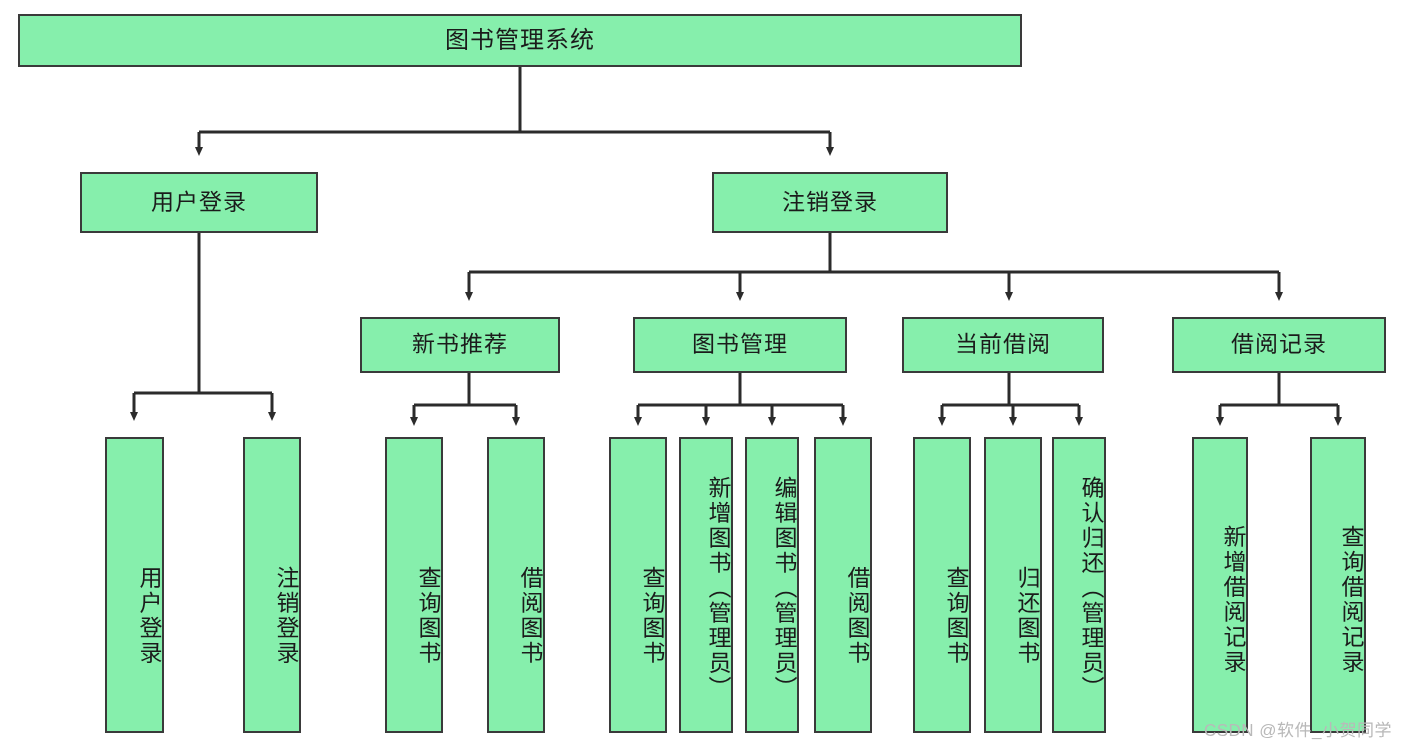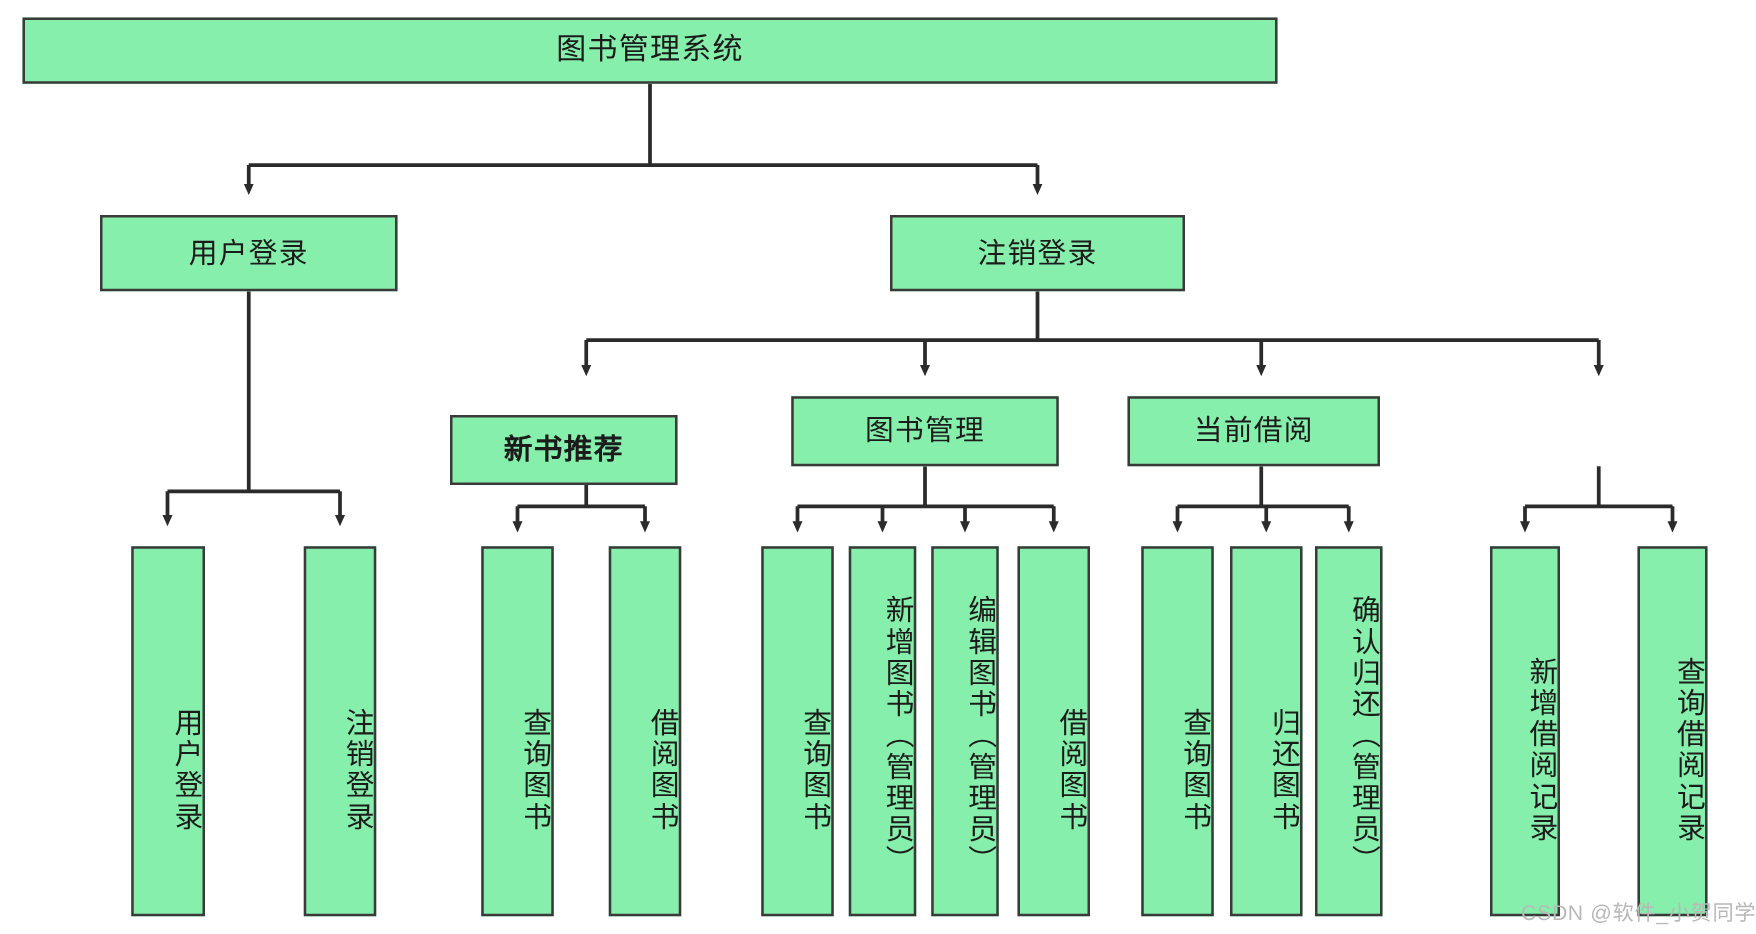--- a/index.html
+++ b/index.html
@@ -55,21 +55,21 @@
   .node.vert.tall-text {
     padding-top: 6px;
   }
   .vtext {
     writing-mode: vertical-rl;
     text-orientation: upright;
     white-space: nowrap;
   }
   #watermark {
     position: absolute;
-    right: 0;
+    right: 13px;
     bottom: 6px;
     font-size: 17px;
     color: #b9b9b9;
     letter-spacing: 0.5px;
     white-space: nowrap;
     font-family: "Liberation Sans", "DejaVu Sans", sans-serif;
   }
 </style>
 </head>
 <body>
@@ -130,29 +130,32 @@
     <span>图书管理系统</span>
   </div>
 
   <div class="node horiz" style="left:80px; top:172px; width:238px; height:61px;">
     <span>用户登录</span>
   </div>
   <div class="node horiz" style="left:712px; top:172px; width:236px; height:61px;">
     <span>注销登录</span>
   </div>
 
-  <div class="node horiz" style="left:360px; top:332px; width:182px; height:56px;font-weight:bold;">
+  <div class="node horiz" style="left:360px; top:317px; width:200px; height:56px;">
     <span>新书推荐</span>
   </div>
   <div class="node horiz" style="left:633px; top:317px; width:214px; height:56px;">
     <span>图书管理</span>
   </div>
   <div class="node horiz" style="left:902px; top:317px; width:202px; height:56px;">
     <span>当前借阅</span>
   </div>
+  <div class="node horiz" style="left:1172px; top:317px; width:214px; height:56px;">
+    <span>借阅记录</span>
+  </div>
 
   <div class="node vert" style="left:105px; top:437px; width:59px; height:296px; padding-top:62px;">
     <span class="vtext">用户登录</span>
   </div>
   <div class="node vert" style="left:243px; top:437px; width:58px; height:296px; padding-top:62px;">
     <span class="vtext">注销登录</span>
   </div>
 
   <div class="node vert" style="left:385px; top:437px; width:58px; height:296px; padding-top:62px;">
     <span class="vtext">查询图书</span>

